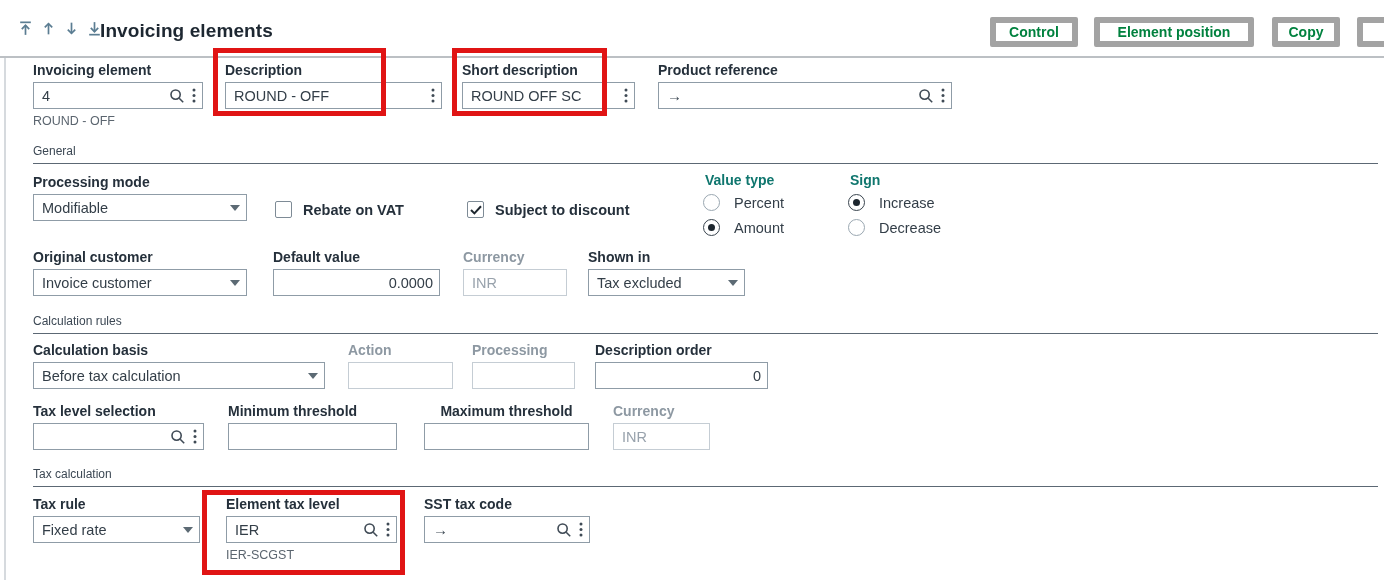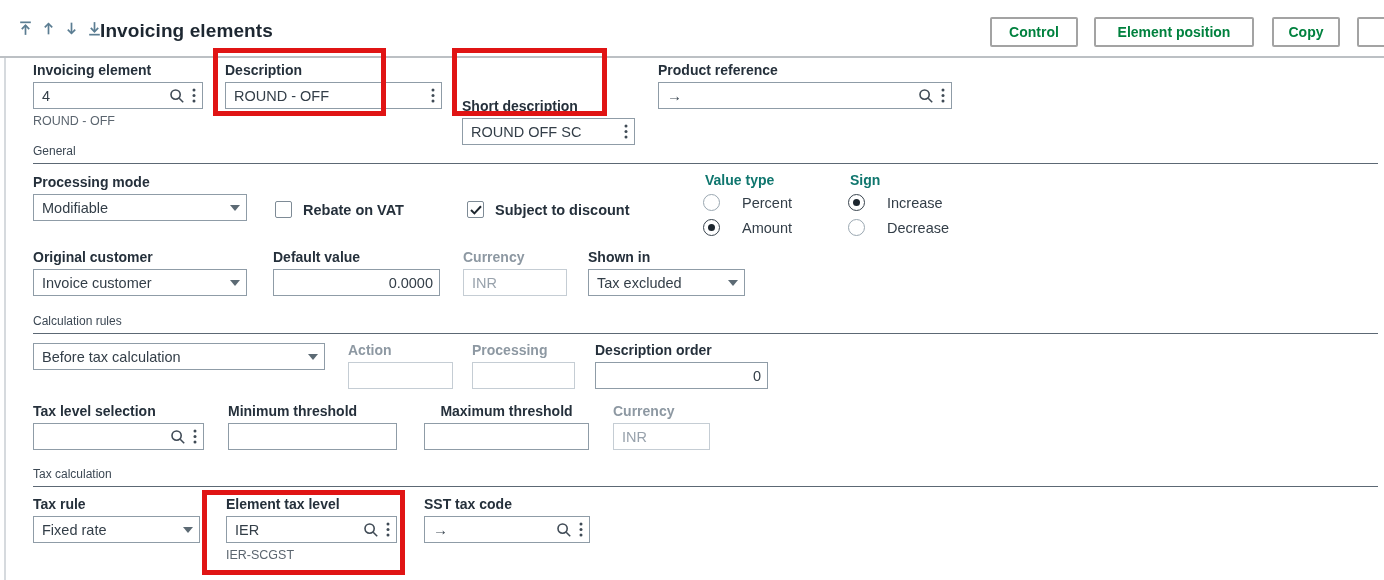--- a/index.html
+++ b/index.html
@@ -9,21 +9,21 @@
   }
   
   .topbar{position:absolute;left:0;top:0;width:1384px;height:56px;background:#fff;}
   .topbar-divider{position:absolute;left:0;top:56px;width:1384px;height:2px;background:#bcc0c4;}
   .left-rail{position:absolute;left:4px;top:58px;width:2px;height:522px;background:#d6dade;}
   .navarrows{position:absolute;left:16px;top:19px;display:flex;gap:5px;}
   .navarrows .na{width:18px;height:18px;display:flex;align-items:center;justify-content:center;cursor:pointer;}
   .page-title{position:absolute;left:100px;top:20px;font-size:19px;font-weight:700;color:#1d2731;letter-spacing:.1px;}
   .btn{
     position:absolute;top:17px;height:30px;box-sizing:border-box;
-    border:2px solid #a3a3a3;border-radius:2px;background:#fff;color:#00813e;
+    border:6px solid #a3a3a3;border-radius:2px;background:#fff;color:#00813e;
     font-weight:700;font-size:14px;display:flex;align-items:center;justify-content:center;
     cursor:pointer;font-family:"Liberation Sans",sans-serif;padding:0;
   }
   
   .section{position:absolute;left:33px;right:6px;height:22px;border-bottom:1px solid #5c6874;}
   .section .stitle{font-size:12px;color:#3c4854;}
   
   .field{position:absolute;}
   .flabel{font-size:14px;font-weight:700;color:#25303b;height:14px;line-height:14px;margin-bottom:5px;white-space:nowrap;}
   .flabel.dim{color:#8d98a2;}
@@ -38,21 +38,21 @@
   .icons{display:flex;align-items:center;gap:7px;margin-left:4px;}
   .icons .ic{display:flex;align-items:center;cursor:pointer;}
   .caret{margin-left:4px;display:flex;align-items:center;}
   .fhelper{font-size:12.5px;color:#5b656f;margin-top:5px;white-space:nowrap;}
   .arrow-val{font-size:15px;color:#3f4a55;}
   
   .checkitem{position:absolute;display:flex;align-items:center;gap:11px;cursor:pointer;}
   .cbox{box-sizing:border-box;width:17px;height:17px;border:1.5px solid #7e8b96;border-radius:2px;background:#fff;display:flex;align-items:center;justify-content:center;}
   .checkitem .clabel{font-size:14.5px;font-weight:700;color:#25303b;white-space:nowrap;}
   .radiogroup-label{position:absolute;font-size:14px;font-weight:700;color:#0f766e;}
-  .radioitem{position:absolute;display:flex;align-items:center;gap:22px;cursor:pointer;}
+  .radioitem{position:absolute;display:flex;align-items:center;gap:14px;cursor:pointer;}
   .rcirc{box-sizing:border-box;width:17px;height:17px;border:1.5px solid #9aa7b1;border-radius:50%;background:#fff;display:flex;align-items:center;justify-content:center;}
   .rcirc.sel{border-color:#39444e;}
   .rdot{width:7px;height:7px;border-radius:50%;background:#1d262e;}
   .radioitem .rlabel{font-size:14.5px;color:#333e48;white-space:nowrap;}
   
   .redbox{position:absolute;box-sizing:border-box;border:5px solid #e01414;background:transparent;z-index:6;pointer-events:none;}
 </style>
 </head>
 <body>
 
@@ -126,21 +126,21 @@
           <svg width="4" height="15" viewBox="0 0 4 15" fill="#3f4a55">
             <circle cx="2" cy="2" r="1.5"></circle>
             <circle cx="2" cy="7.5" r="1.5"></circle>
             <circle cx="2" cy="13" r="1.5"></circle>
           </svg>
         </span>
     </span>
   </div>
 </div>
 
-<div class="field" style="left:462px;top:63px;width:173px;margin-top:36px;">
+<div class="field" style="left:462px;top:63px;width:173px;">
   <div class="flabel">Short description</div>
   <div class="control">
     <span class="cval">ROUND OFF SC</span>
     <span class="icons">
       <span class="ic">
           <svg width="4" height="15" viewBox="0 0 4 15" fill="#3f4a55">
             <circle cx="2" cy="2" r="1.5"></circle>
             <circle cx="2" cy="7.5" r="1.5"></circle>
             <circle cx="2" cy="13" r="1.5"></circle>
           </svg>
@@ -261,20 +261,21 @@
         </svg>
       </span>
   </div>
 </div>
 
 <div class="section" style="top:311px;">
   <span class="stitle">Calculation rules</span>
 </div>
 
 <div class="field" style="left:33px;top:343px;width:292px;">
+  <div class="flabel">Calculation basis</div>
   <div class="control">
     <span class="cval">Before tax calculation</span>
     <span class="caret">
         <svg width="10" height="6" viewBox="0 0 10 6" fill="#5c6a74">
           <polygon points="0,0 10,0 5,6"></polygon>
         </svg>
       </span>
   </div>
 </div>
 

